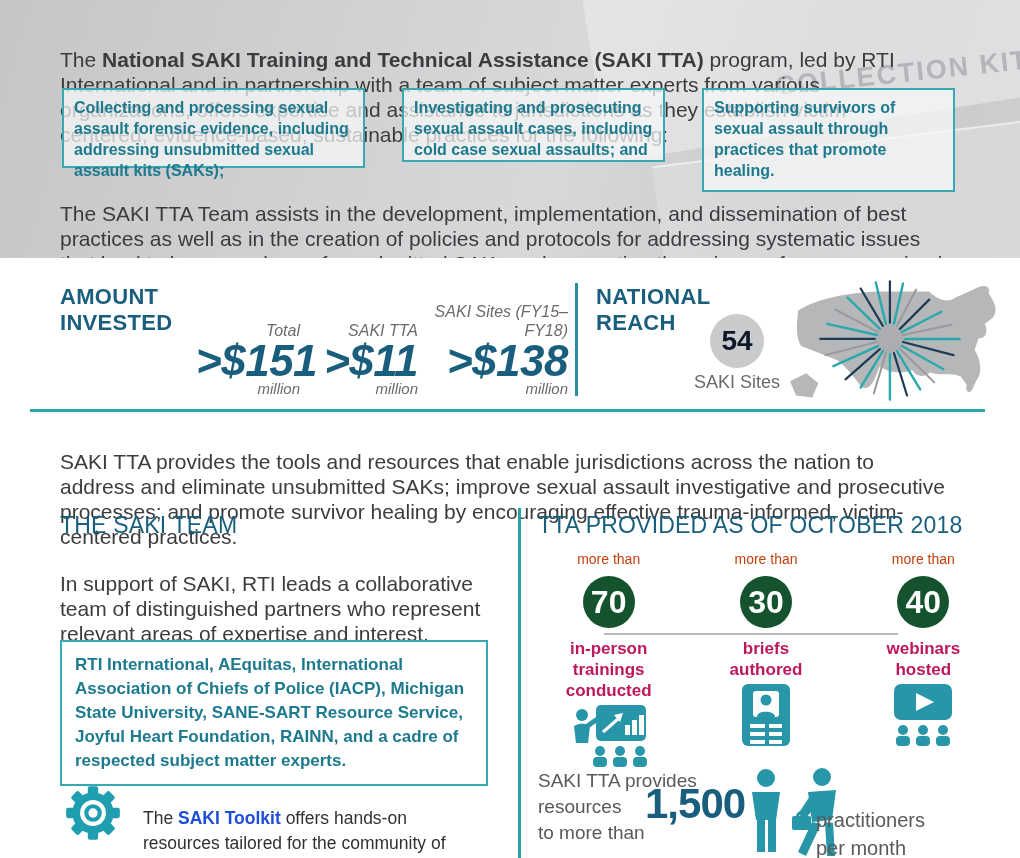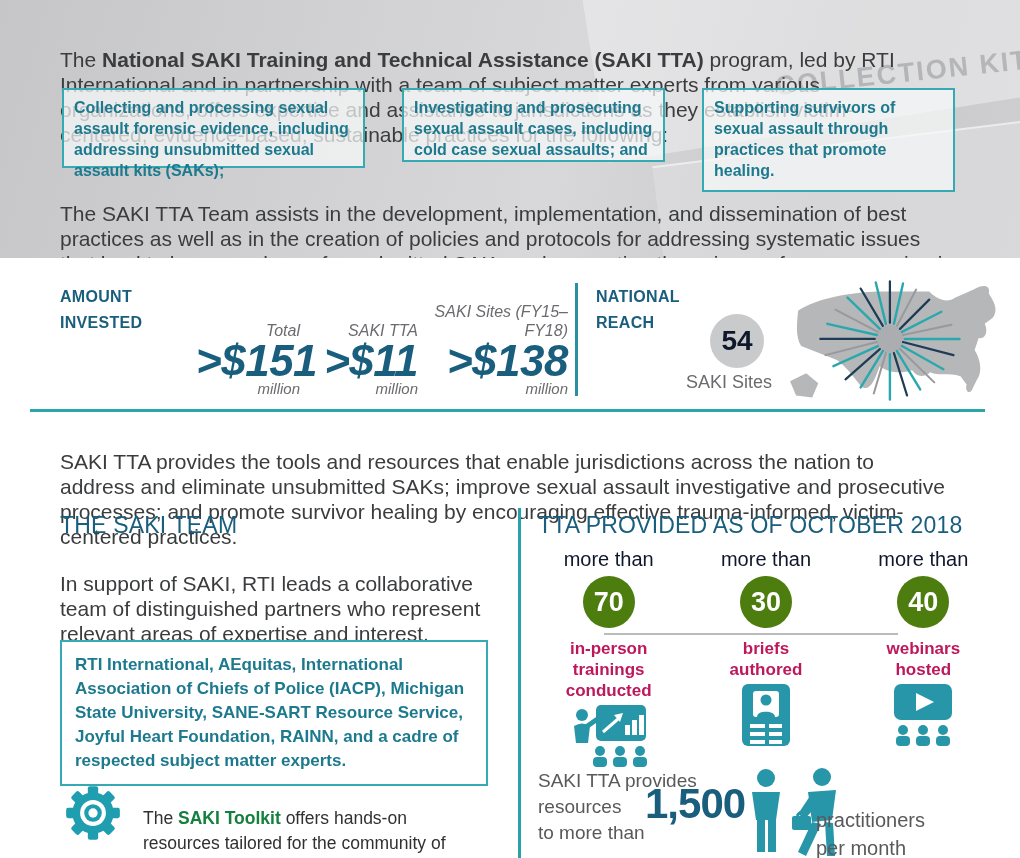--- a/index.html
+++ b/index.html
@@ -26,60 +26,60 @@
   .p2{left:60px;top:180px;width:900px;}
   .b{font-weight:700;}
   .focus-box{
     position:absolute;top:88px;border:2px solid #35aab2;background:rgba(246,248,248,.72);
     color:#1d7a8e;font-weight:700;font-size:16px;line-height:21px;padding:7px 10px;box-sizing:border-box;
   }
   .fb1{left:62px;width:303px;height:80px;}
   .fb2{left:402px;width:263px;height:74px;}
   .fb3{left:702px;width:253px;height:104px;}
   
-  .band-title{position:absolute;color:#1a5e7e;font-weight:800;font-size:16px;line-height:26px;letter-spacing:.3px;}
+  .band-title{position:absolute;color:#1a5e7e;font-weight:800;font-size:22px;line-height:26px;letter-spacing:.3px;}
   .ai-title{left:60px;top:284px;}
   .nr-title{left:596px;top:284px;}
   .inv-col{position:absolute;top:282px;height:116px;display:flex;flex-direction:column;justify-content:flex-end;text-align:right;font-style:italic;}
   .inv-col .lbl{color:#6a6b6e;font-size:16px;line-height:19px;}
   .inv-col .val{color:#1a5e7e;font-size:44px;line-height:38px;font-weight:800;letter-spacing:-.5px;margin-top:2px;}
   .inv-col .unit{color:#6a6b6e;font-size:15px;line-height:18px;}
   .c-total{left:196px;width:104px;}
   .c-tta{left:318px;width:100px;}
   .c-sites{left:432px;width:136px;}
   .vrule-invest{position:absolute;left:575px;top:283px;width:3px;height:113px;background:#2a8fa3;}
   .circle54{
     position:absolute;left:710px;top:314px;width:54px;height:54px;border-radius:50%;
     background:#c9cacc;color:#0f172a;font-size:28px;font-weight:800;
     display:flex;align-items:center;justify-content:center;
   }
-  .sites-lbl{position:absolute;left:686px;top:372px;width:102px;color:#6a6b6e;font-size:18px;}
+  .sites-lbl{position:absolute;left:686px;top:372px;width:102px;text-align:center;color:#6a6b6e;font-size:18px;}
   .map-wrap{position:absolute;left:786px;top:280px;width:230px;height:122px;}
   .hrule{position:absolute;left:30px;top:409px;width:955px;height:3px;background:#2aa5a8;}
   .p3{left:60px;top:428px;width:888px;}
   
   .sec-title{position:absolute;color:#1a5e7e;font-weight:400;font-size:23px;letter-spacing:.2px;}
   .team-title{left:60px;top:512px;}
   .tta-title{left:538px;top:512px;}
   .team-intro{left:60px;top:550px;width:426px;}
   .partners-box{
     position:absolute;left:60px;top:640px;width:428px;box-sizing:border-box;
     border:2px solid #35aab2;background:#fff;color:#1d7a8e;font-weight:700;
     font-size:17px;line-height:24px;padding:11px 13px;
   }
   .toolkit-row{position:absolute;left:62px;top:782px;}
   .toolkit-text{position:absolute;left:143px;top:788px;width:342px;font-size:17.5px;line-height:25px;color:#303133;}
-  .link{color:#15803d;font-weight:700;}
+  .link{color:#1d4ed8;font-weight:700;}
   .vrule-right{position:absolute;left:518px;top:508px;width:3px;height:350px;background:#2aa0a8;}
   .stats-row{position:absolute;left:530px;top:550px;width:472px;display:flex;}
   .stat-item{flex:1;display:flex;flex-direction:column;align-items:center;position:relative;z-index:1;}
-  .qualifier{color:#0f172a;font-size:20px;line-height:19px;text-align:right;}
+  .qualifier{color:#c2410c;font-size:14px;line-height:19px;text-align:right;}
   .num-circle{
-    margin-top:7px;width:52px;height:52px;border-radius:50%;background:#4d7c0f;
-    color:#fff;font-size:27px;font-weight:800;display:flex;align-items:center;justify-content:center;
+    margin-top:7px;width:52px;height:52px;border-radius:50%;background:#14532d;
+    color:#fff;font-size:32px;font-weight:800;display:flex;align-items:center;justify-content:center;
   }
   .stat-label{margin-top:10px;color:#be185d;font-weight:700;font-size:17px;line-height:21px;text-align:center;min-height:42px;}
   .stat-label.l1{max-width:152px;}
   .stat-label.l2{max-width:84px;}
   .stat-label.l3{max-width:94px;}
   .stat-icon{margin-top:4px;}
   .connector{position:absolute;left:604px;top:633px;width:294px;height:2px;background:#b9bbbd;z-index:0;}
   .res-text{position:absolute;left:538px;top:768px;width:220px;color:#58595b;font-size:19px;line-height:26px;}
   .res-value{position:absolute;left:645px;top:780px;color:#1a5e7e;font-size:42px;font-weight:800;letter-spacing:-1px;}
   .res-people{position:absolute;left:742px;top:768px;}

